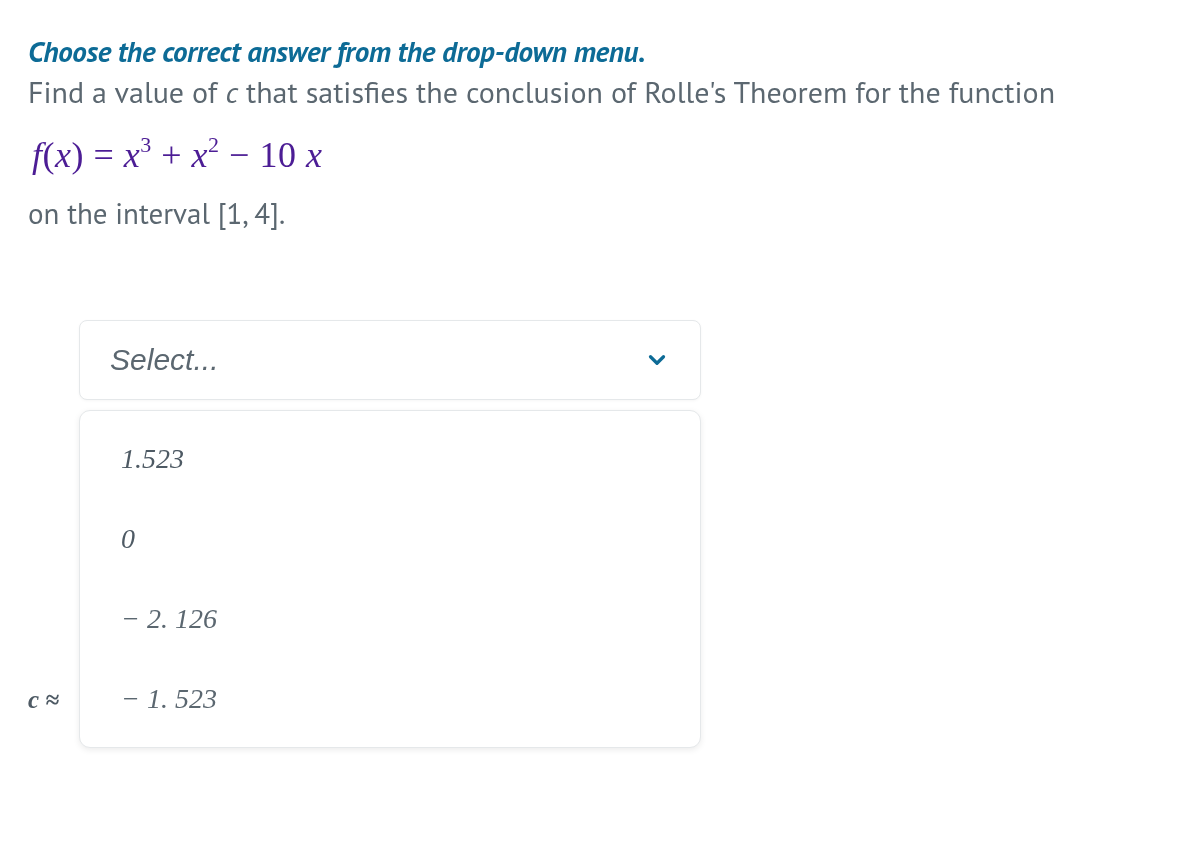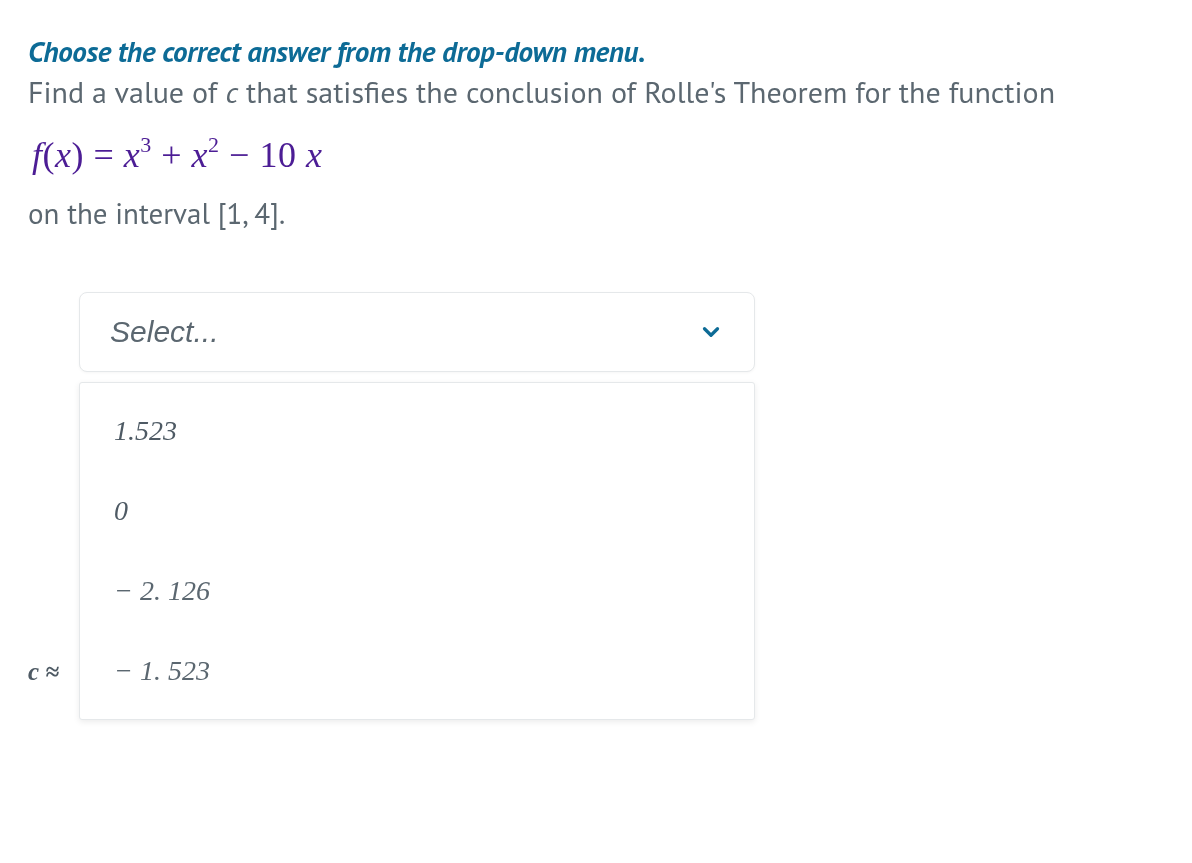--- a/index.html
+++ b/index.html
@@ -55,21 +55,22 @@
       font-family: Georgia, 'Times New Roman', serif;
       font-style: italic;
       font-size: 25px;
       font-weight: 600;
       color: #4e5a64;
       padding-bottom: 34px;
       white-space: nowrap;
     }
     .dropdown-wrap {
       position: relative;
-      width: 676px;
+      width: 622px;
+      margin-top: 28px;
     }
     .dropdown-header {
       width: 100%;
       background: #ffffff;
       border: 1px solid #e5e8ea;
       border-radius: 8px;
       padding: 22px 30px;
       display: flex;
       align-items: center;
       justify-content: space-between;
@@ -85,23 +86,23 @@
     .chevron {
       display: flex;
       align-items: center;
       justify-content: center;
     }
     .dropdown-list {
       margin-top: 10px;
       width: 100%;
       background: #ffffff;
       border: 1px solid #e5e8ea;
-      border-radius: 3px;
+      border-radius: 11px;
       box-shadow: 0 2px 6px rgba(0,0,0,0.08);
-      padding: 8px 4px;
+      padding: 8px 11px;
     }
     .option {
       padding: 24px 30px;
       font-family: Georgia, 'Times New Roman', serif;
       font-style: italic;
       font-size: 28px;
       color: #4e5a64;
       cursor: pointer;
     }
     .opt-neg {

